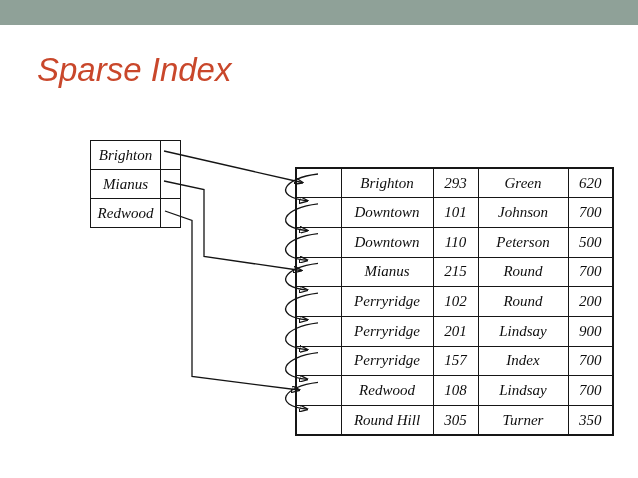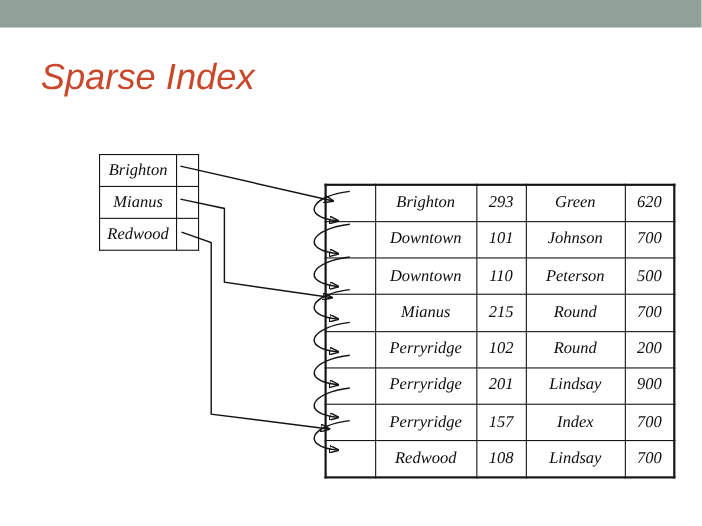--- a/index.html
+++ b/index.html
@@ -138,20 +138,27 @@
       <td>Index</td>
       <td>700</td>
     </tr>
     <tr>
       <td></td>
       <td>Redwood</td>
       <td>108</td>
       <td>Lindsay</td>
       <td>700</td>
     </tr>
+    <tr>
+      <td></td>
+      <td>Round Hill</td>
+      <td>305</td>
+      <td>Turner</td>
+      <td>350</td>
+    </tr>
   </tbody>
     </table>
 
   <svg class="arrows" viewBox="0 0 638 478">
     <defs>
       <marker id="ah" markerWidth="9" markerHeight="7" refX="7.5" refY="3.5" orient="auto" markerUnits="userSpaceOnUse">
         <path d="M0,0 L9,3.5 L0,7 Z" fill="#141414" stroke="none"></path>
       </marker>
     </defs>
 

